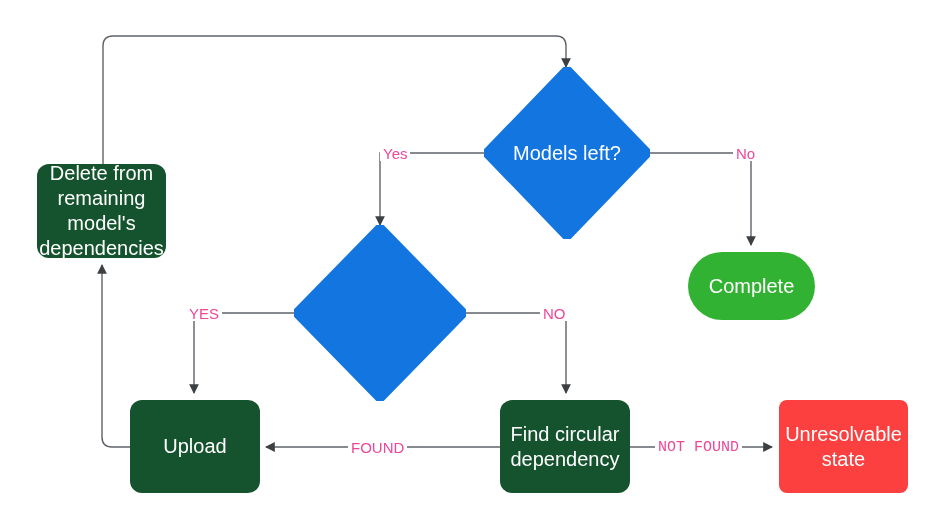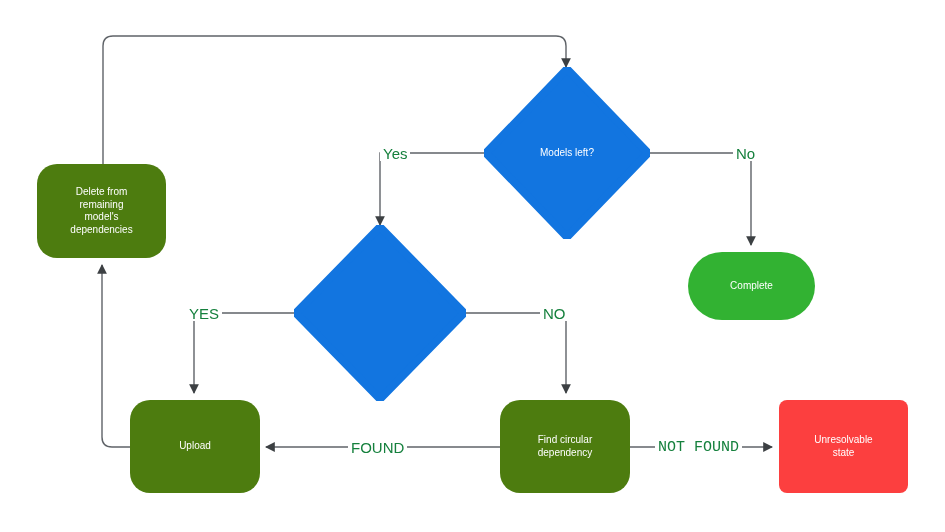--- a/index.html
+++ b/index.html
@@ -23,32 +23,32 @@
     height: 532px;
   }
   .node {
     position: absolute;
     box-sizing: border-box;
     display: flex;
     align-items: center;
     justify-content: center;
     text-align: center;
     color: #ffffff;
-    font-size: 10px;
+    font-size: 20px;
     line-height: 1.25;
     z-index: 3;
   }
   .node .lbl {
     display: block;
     white-space: pre-line;
     padding: 0 6px;
   }
   .proc {
-    background: #4d7c0f;
-    border-radius: 20px;
+    background: #14532d;
+    border-radius: 12px;
   }
   .proc-red {
     background: #fc3f3f;
     border-radius: 8px;
   }
   .term {
     background: #32b232;
     border-radius: 34px;
   }
   .decision {
@@ -62,21 +62,21 @@
     height: 100%;
     z-index: 1;
   }
   .decision .lbl {
     position: relative;
     z-index: 2;
   }
   .edge-label {
     position: absolute;
     font-size: 15px;
-    color: #15803d;
+    color: #ec4899;
     background: #ffffff;
     padding: 0 3px;
     white-space: nowrap;
     z-index: 2;
     line-height: 1;
   }
 </style>
 </head>
 <body>
 

